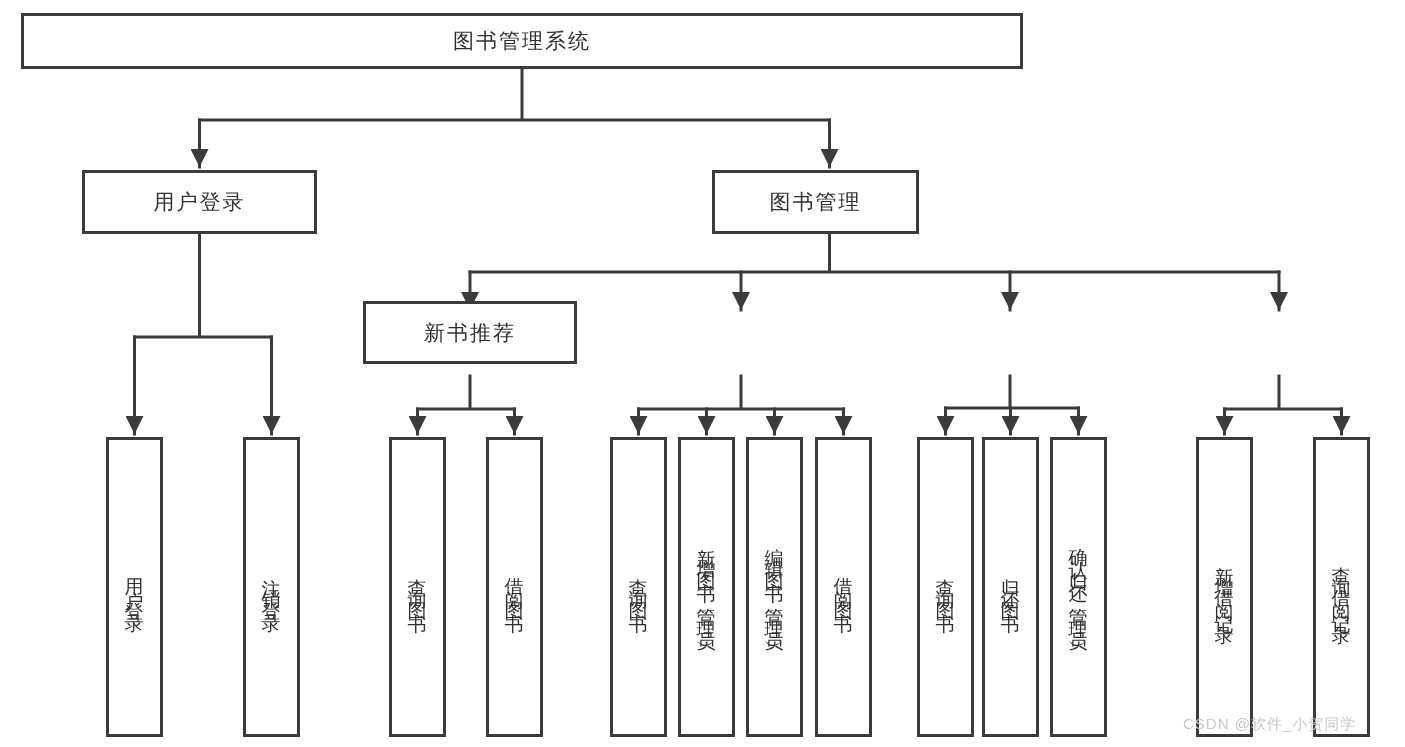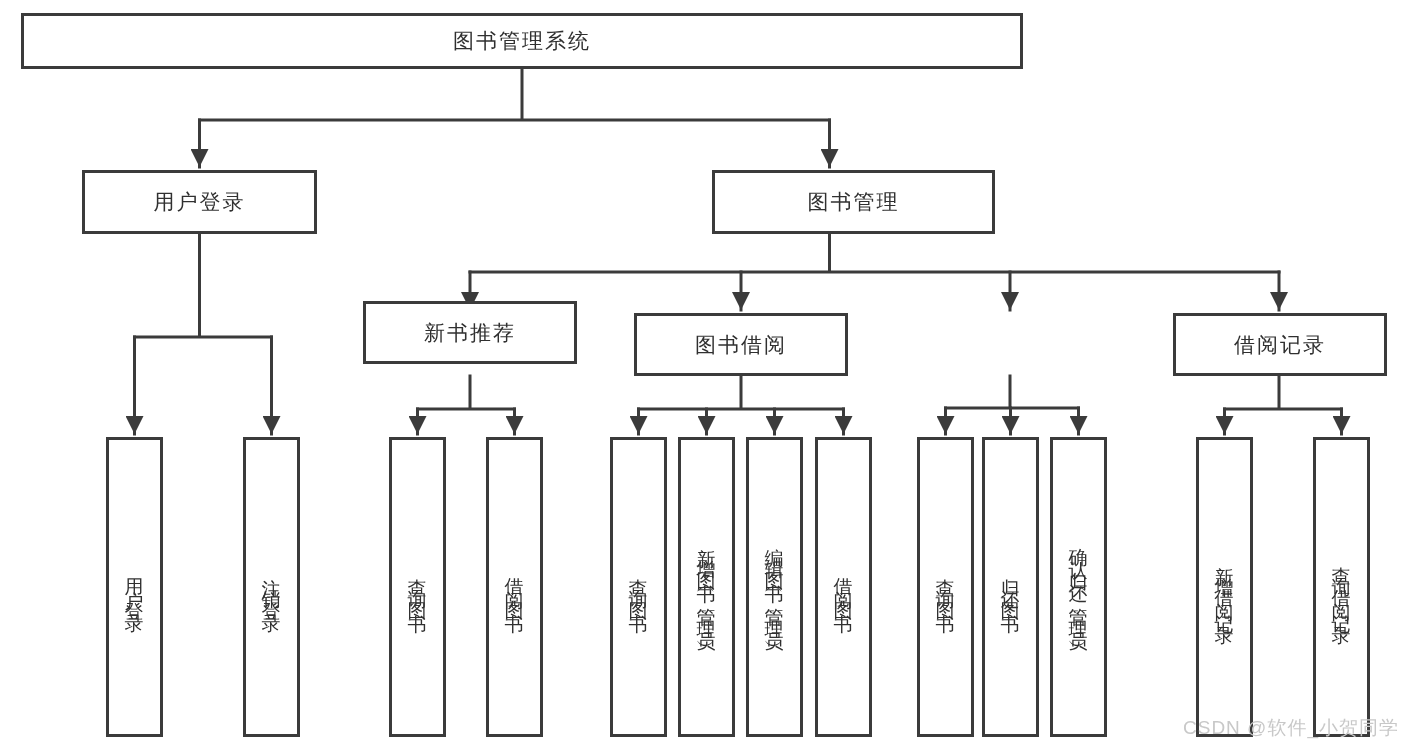--- a/index.html
+++ b/index.html
@@ -50,21 +50,21 @@
     writing-mode: vertical-lr;
     font-size: 19px;
     line-height: 1;
     letter-spacing: 12px;
     white-space: nowrap;
   }
   .watermark {
     position: absolute;
     left: 1183px;
     top: 715px;
-    font-size: 19px;
+    font-size: 15px;
     letter-spacing: 1px;
     color: var(--color-watermark, #c8c8c8);
     white-space: nowrap;
     z-index: 5;
   }
 </style>
 </head>
 <body>
 
 <div class="canvas">
@@ -107,25 +107,23 @@
     <line class="cline" x1="1010.5" y1="408" x2="1010.5" y2="434" marker-end="url(#arw)"></line>
     <line class="cline" x1="1078.5" y1="408" x2="1078.5" y2="434" marker-end="url(#arw)"></line>
 
     <line class="cline" x1="1224.5" y1="409" x2="1224.5" y2="434" marker-end="url(#arw)"></line>
     <line class="cline" x1="1341.5" y1="409" x2="1341.5" y2="434" marker-end="url(#arw)"></line>
   </svg>
 
   <div class="node h" style="left:21px;top:13px;width:1002px;height:56px">图书管理系统</div>
 
   <div class="node h" style="left:82px;top:170px;width:235px;height:64px">用户登录</div>
-  <div class="node h" style="left:712px;top:170px;width:283px;height:64px">图书管理</div>
+  <div class="node h" style="left:712px;top:170px;width:207px;height:64px">图书管理</div>
 
   <div class="node h" style="left:363px;top:301px;width:214px;height:63px">新书推荐</div>
-  <div class="node h" style="left:634px;top:313px;width:214px;height:63px">图书借阅</div>
-  <div class="node h" style="left:1173px;top:313px;width:214px;height:63px">借阅记录</div>
 
   <div class="node v" style="left:106px;top:437px;width:57px;height:300px">用户登录</div>
   <div class="node v" style="left:243px;top:437px;width:57px;height:300px">注销登录</div>
 
   <div class="node v" style="left:389px;top:437px;width:57px;height:300px">查询图书</div>
   <div class="node v" style="left:486px;top:437px;width:57px;height:300px">借阅图书</div>
 
   <div class="node v" style="left:610px;top:437px;width:57px;height:300px">查询图书</div>
   <div class="node v" style="left:678px;top:437px;width:57px;height:300px">新增图书（管理员）</div>
   <div class="node v" style="left:746px;top:437px;width:57px;height:300px">编辑图书（管理员）</div>

